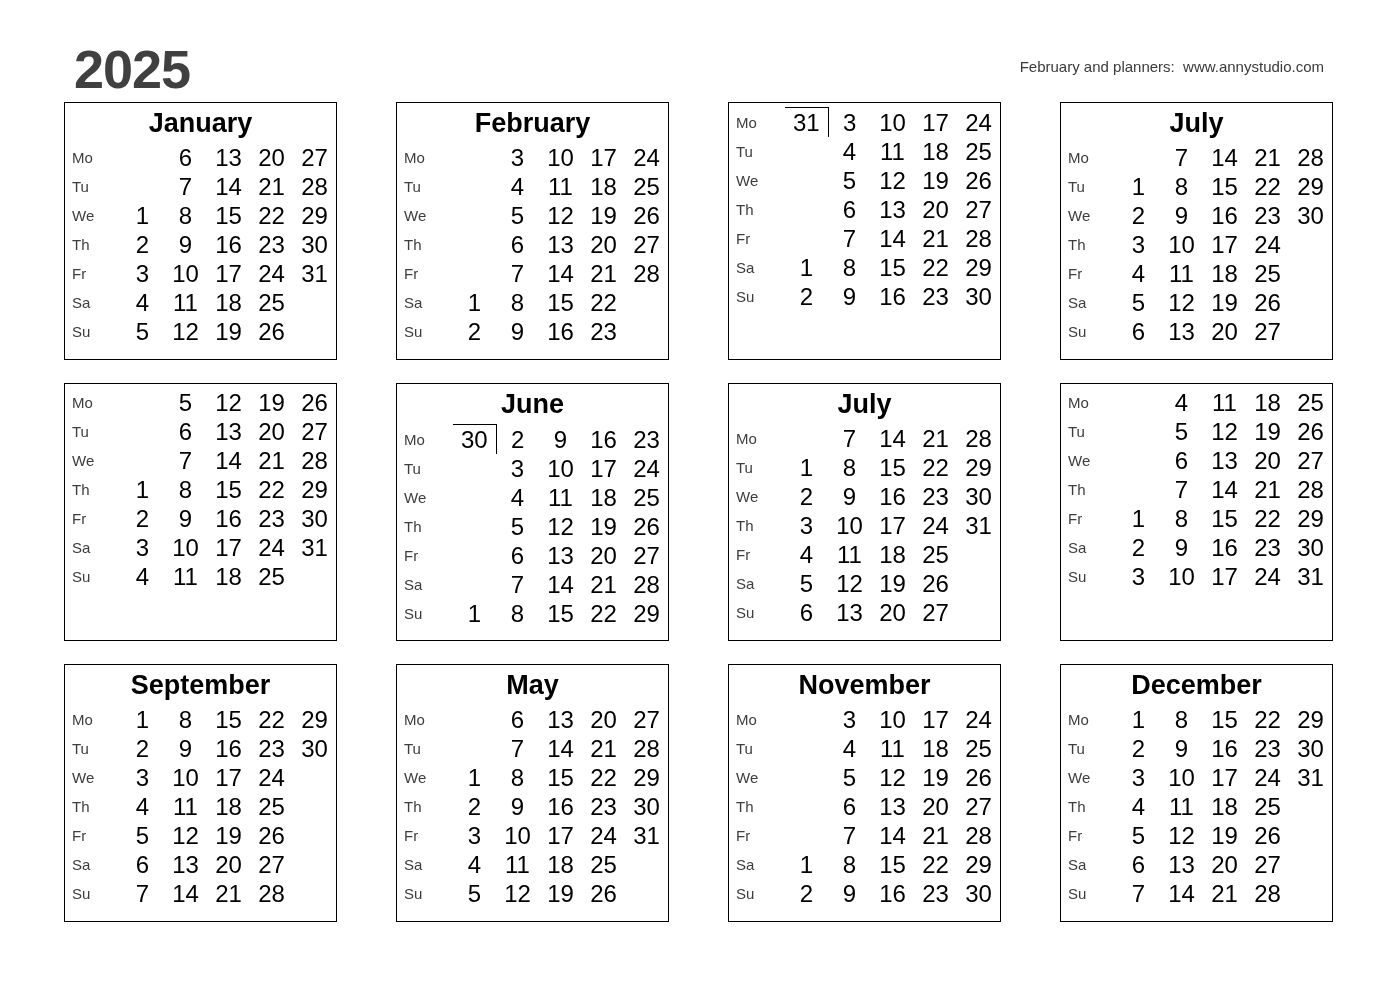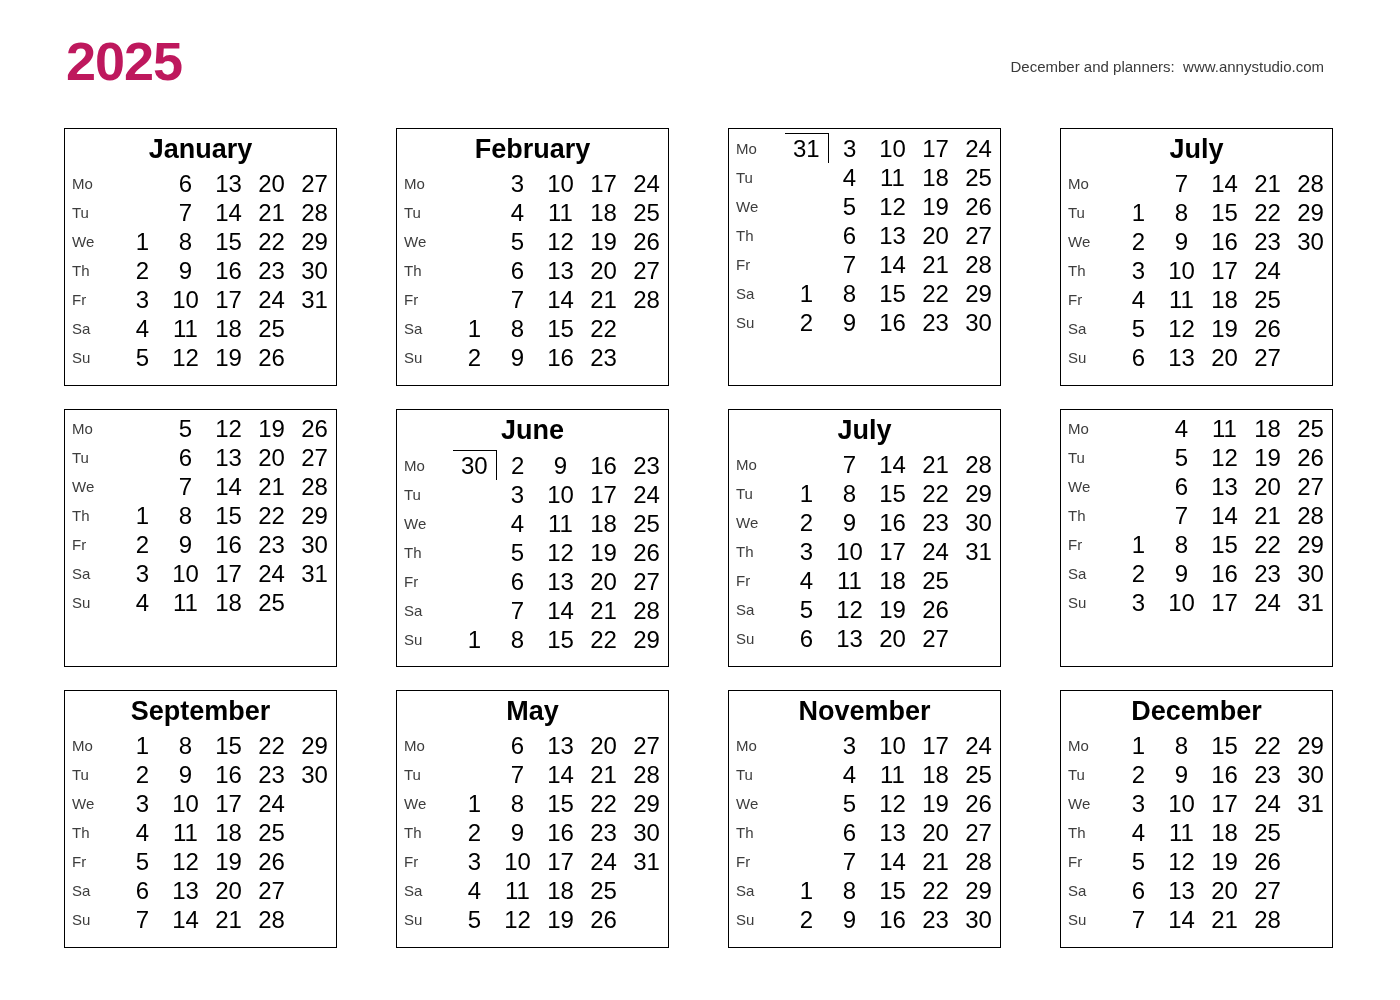--- a/index.html
+++ b/index.html
@@ -13,38 +13,38 @@
     height: 1000px;
     background: #ffffff;
     font-family: "Liberation Sans", sans-serif;
     color: #000000;
     overflow: hidden;
   }
   .year-title {
     position: absolute;
     left: 66px;
     top: 30px;
-    margin: 0;
+    margin: 8px;
     font-size: 54px;
     font-weight: bold;
     letter-spacing: -1px;
-    color: #be185d;
+    color: #404040;
   }
   .credit {
     position: absolute;
     right: 76px;
     top: 58px;
     font-size: 15px;
     color: #3a3a3a;
     white-space: pre;
   }
   .calendar-grid {
     position: absolute;
     left: 64px;
-    top: 128px;
+    top: 102px;
     width: 1269px;
     display: grid;
     grid-template-columns: repeat(4, 273px);
     column-gap: 59px;
     row-gap: 23px;
     grid-auto-rows: 258px;
   }
   .month {
     border: 1px solid #000000;
     box-sizing: border-box;
@@ -83,21 +83,21 @@
   .month td.day.boxed {
     border-top: 1px solid #000000;
     border-right: 1px solid #000000;
   }
 </style>
 </head>
 <body>
 
 <div class="page">
   <h1 class="year-title">2025</h1>
-  <div class="credit">December and planners:  www.annystudio.com</div>
+  <div class="credit">February and planners:  www.annystudio.com</div>
   <div class="calendar-grid">
       <section class="month">
     <h2 class="month-name">January</h2>
     <table>
       <tbody>
             <tr>
               <th class="dow">Mo</th>
               <td class="day"></td>
               <td class="day">6</td>
               <td class="day">13</td>

